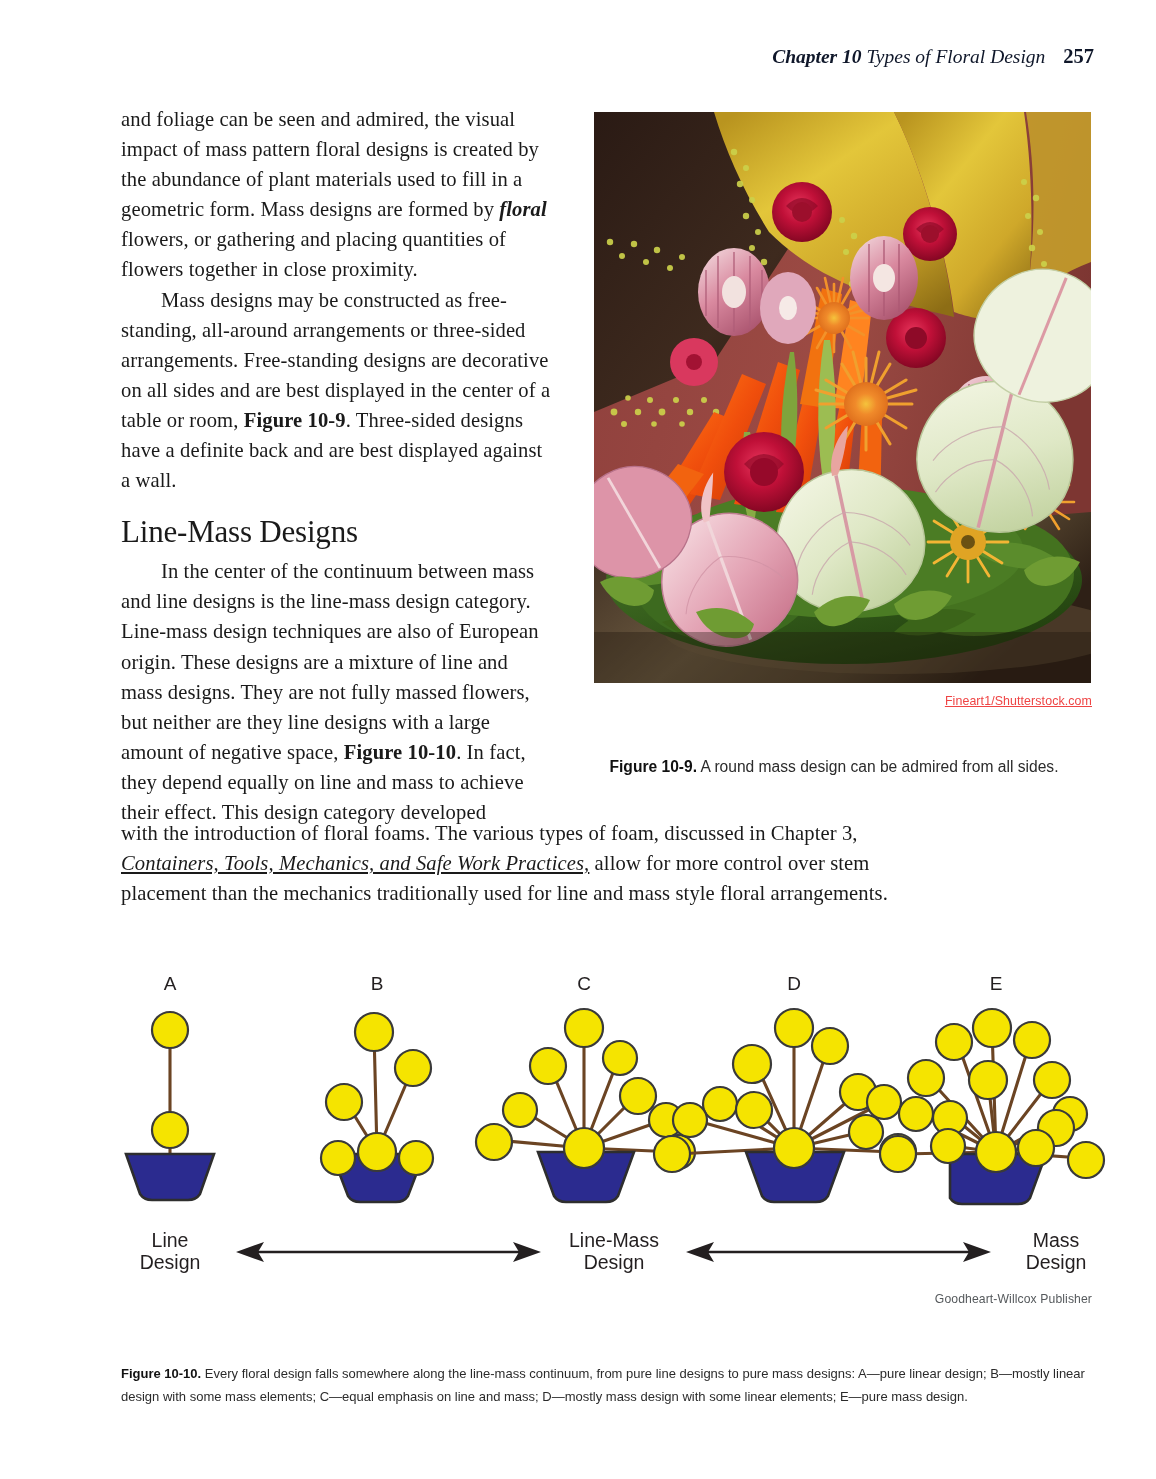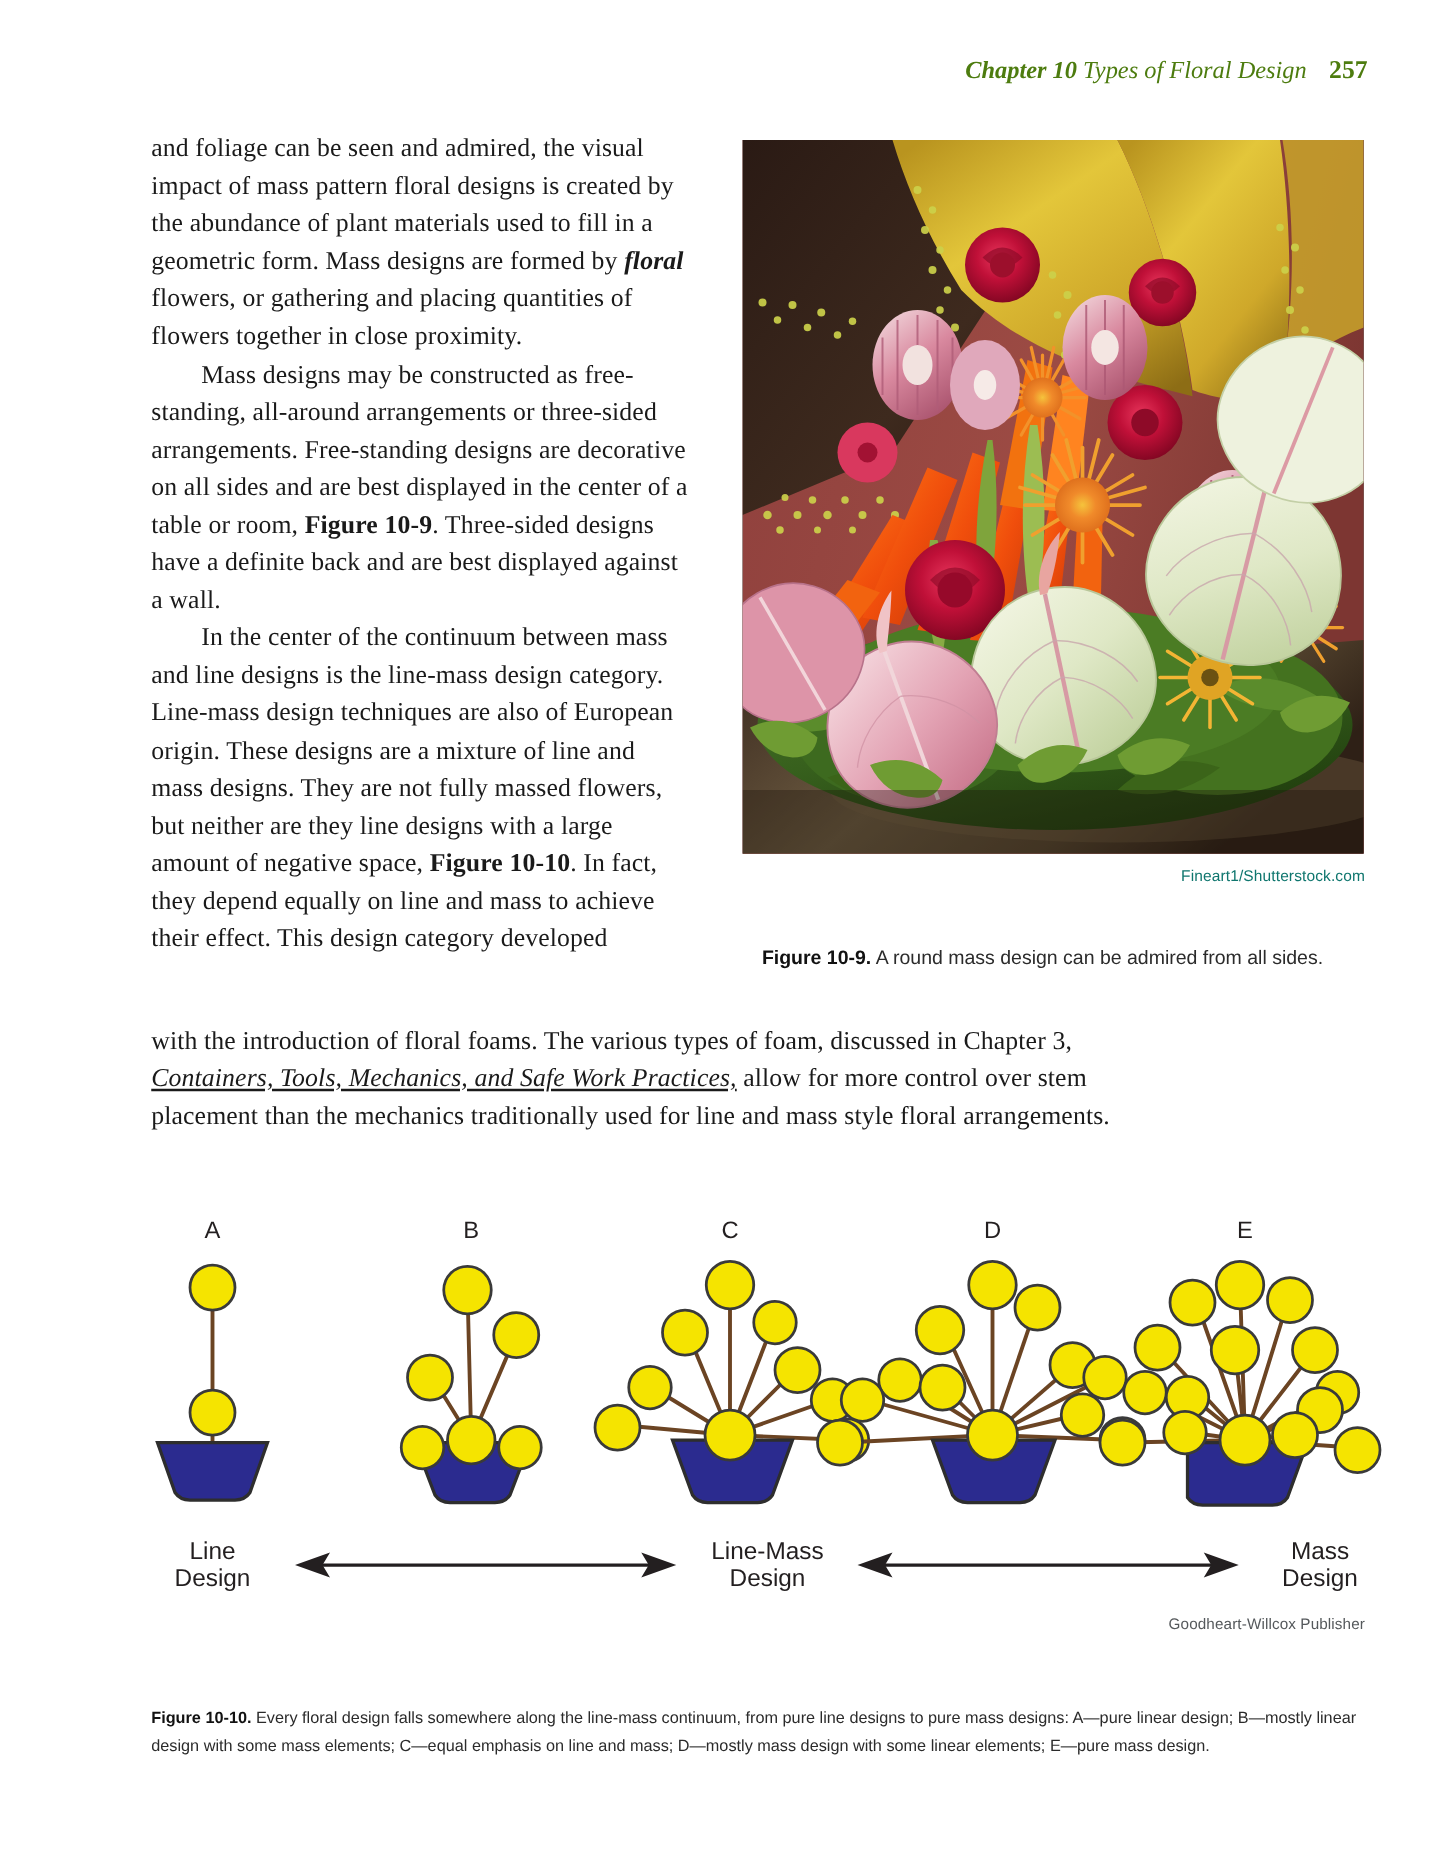--- a/index.html
+++ b/index.html
@@ -9,21 +9,21 @@
     font-family:"Liberation Serif", serif;
     color:#1a1a1a;
     position:relative;
     overflow:hidden;
   }
 
   
   .runhead {
     position:absolute; top:45px; right:62px;
     font-family:"Liberation Serif", serif;
-    font-size:19.5px; color:#4d7c0f;
+    font-size:19.5px; color:#0f172a;
     white-space:nowrap;
   }
   .runhead .chap { font-weight:bold; font-style:italic; }
   .runhead .ttl  { font-style:italic; }
   .runhead .pg   { font-weight:bold; font-style:normal; margin-left:13px; font-size:20.5px; }
 
   
   .col-left {
     position:absolute; left:121px; top:104px; width:432px;
   }
@@ -59,22 +59,23 @@
     position:absolute; left:594px; top:112px;
     width:497px; height:571px;
     overflow:hidden;
     background:#4a2a24;
   }
   .photo-wrap svg { display:block; }
 
   .credit {
     position:absolute; right:64px; top:694px;
     font-family:"Liberation Sans", sans-serif;
-    font-size:12.4px; color:#0f766e;
+    font-size:12.4px; color:#ef4444;
     letter-spacing:.1px;
+    text-decoration:underline;
   }
   .fig-caption {
     position:absolute; left:575px; top:720px; width:518px;
     font-family:"Liberation Sans", sans-serif;
     font-size:15.6px; line-height:21px; color:#2b2b2b;
     text-align:center;
     margin-top:36px;
   }
   .fig-caption .lbl { font-weight:bold; color:#111; }
 
@@ -109,20 +110,21 @@
   <span class="ttl">Types of Floral Design</span>
   <span class="pg">257</span>
 </div>
 
 <div class="col-left">
 
   <p class="body"><span>and foliage can be seen and admired, the visual impact of mass pattern floral designs is created by the abundance of plant materials used to fill in a geometric form. Mass designs are formed by </span><span class="bi">floral</span><span> flowers, or gathering and placing quantities of flowers together in close proximity.</span></p>
 
   <p class="body indent"><span>Mass designs may be constructed as free-standing, all-around arrangements or three-sided arrangements. Free-standing designs are decorative on all sides and are best displayed in the center of a table or room, </span><span class="bd">Figure 10-9</span><span>. Three-sided designs have a definite back and are best displayed against a wall.</span></p>
 
+  <h2 class="heading">Line-Mass Designs</h2>
 
   <p class="body indent"><span>In the center of the continuum between mass and line designs is the line-mass design category. Line-mass design techniques are also of European origin. These designs are a mixture of line and mass designs. They are not fully massed flowers, but neither are they line designs with a large amount of negative space, </span><span class="bd">Figure 10-10</span><span>. In fact, they depend equally on line and mass to achieve their effect. This design category developed</span></p>
 </div>
 
 <div class="col-full">
   <p class="body"><span>with the introduction of floral foams. The various types of foam, discussed in Chapter 3, </span><span class="it">Containers, Tools, Mechanics, and Safe Work Practices,</span><span> allow for more control over stem placement than the mechanics traditionally used for line and mass style floral arrangements.</span></p>
 </div>
 
 <div class="photo-wrap">
 <svg width="497" height="571" viewBox="0 0 497 571" xmlns="http://www.w3.org/2000/svg">

